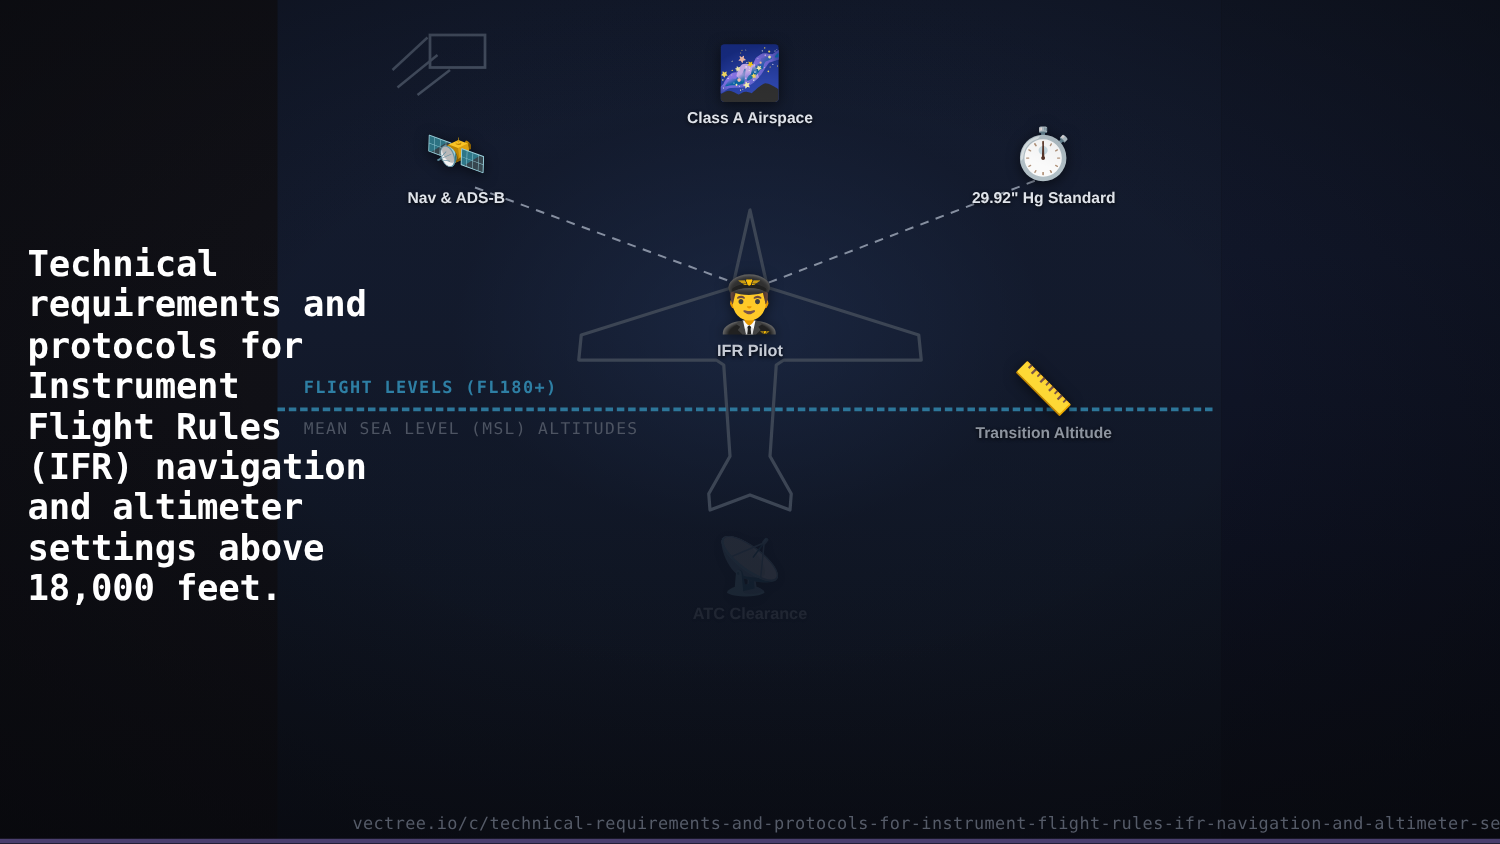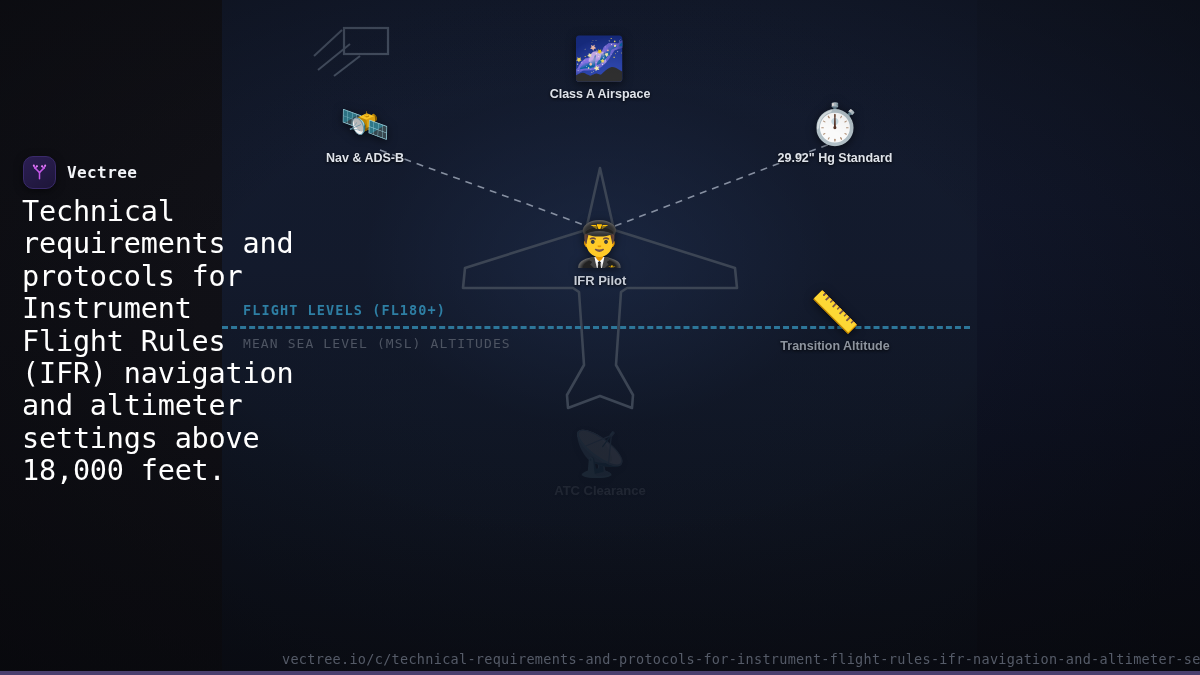--- a/index.html
+++ b/index.html
@@ -115,21 +115,21 @@
     display:flex; align-items:center; justify-content:center;
     box-shadow:0 2px 8px rgba(0,0,0,0.5);
   }
   .brandname {
     font-family:"DejaVu Sans Mono","Liberation Mono", monospace;
     font-size:16px; font-weight:700; color:#f2f4f8; letter-spacing:0.4px;
   }
   .headline {
     position:absolute; left:22px; top:196px; width:272px;
     font-family:"DejaVu Sans Mono","Liberation Mono", monospace;
-    font-size:28.5px; font-weight:400; line-height:32.4px;
+    font-size:28.5px; font-weight:700; line-height:32.4px;
     color:#ffffff;
     letter-spacing:-0.2px;
     word-break:break-word;
   }
 
   
   .footer-url {
     position:absolute; left:282px; top:651px;
     font-family:"DejaVu Sans Mono","Liberation Mono", monospace;
     font-size:13.5px; color:#555b68; letter-spacing:0.3px;
@@ -201,42 +201,20 @@
   </div>
 
   <div class="node" id="node-pilot">
     <span class="emoji">👨‍✈️</span>
     <span class="cap">IFR Pilot</span>
   </div>
 
   <div class="vignette"></div>
 
   <div class="overlay">
-    <div class="brandrow">
-      <div class="logo">
-        <svg width="19" height="19" viewBox="0 0 24 24" aria-hidden="true">
-          <g stroke="#c558e8" stroke-width="1.9" fill="none" stroke-linecap="round">
-            <path d="M12 20 L12 12"></path>
-            <path d="M12 12 L6.5 6.5"></path>
-            <path d="M12 12 L17.5 6.5"></path>
-            <path d="M6.5 6.5 L4.8 3.6"></path>
-            <path d="M6.5 6.5 L8.6 4.2"></path>
-            <path d="M17.5 6.5 L19.2 3.6"></path>
-            <path d="M17.5 6.5 L15.4 4.2"></path>
-          </g>
-          <g fill="#e07ff2">
-            <circle cx="4.8" cy="3.3" r="1.25"></circle>
-            <circle cx="8.8" cy="4.0" r="1.25"></circle>
-            <circle cx="19.2" cy="3.3" r="1.25"></circle>
-            <circle cx="15.2" cy="4.0" r="1.25"></circle>
-          </g>
-        </svg>
-      </div>
-      <span class="brandname">Vectree</span>
-    </div>
 
     <div class="headline">Technical requirements and protocols for Instrument Flight Rules (IFR) navigation and altimeter settings above 18,000 feet.</div>
   </div>
 
   <div class="footer-url">vectree.io/c/technical-requirements-and-protocols-for-instrument-flight-rules-ifr-navigation-and-altimeter-settings-above-18000-feet</div>
   <div class="footer-rule"></div>
 
 </div>
 
 </body></html>

